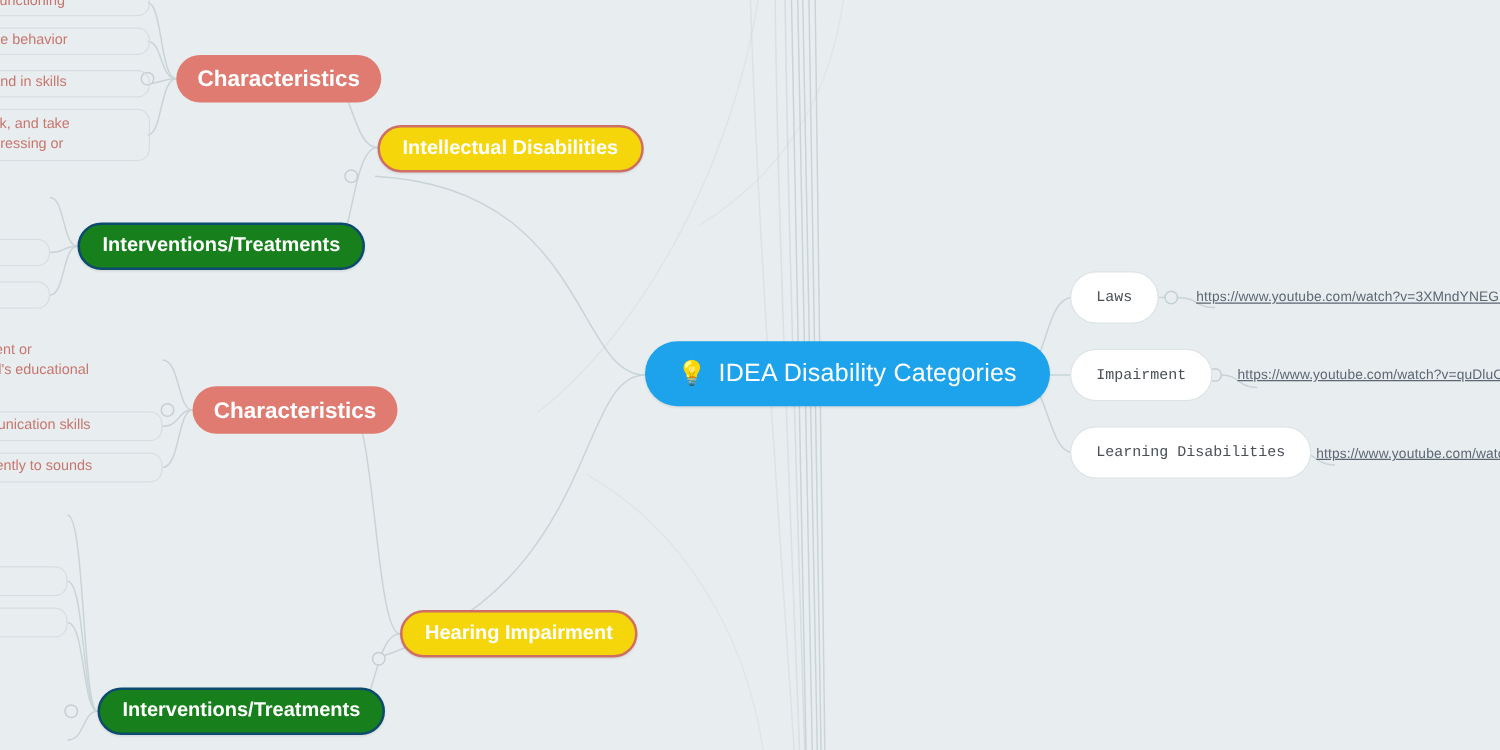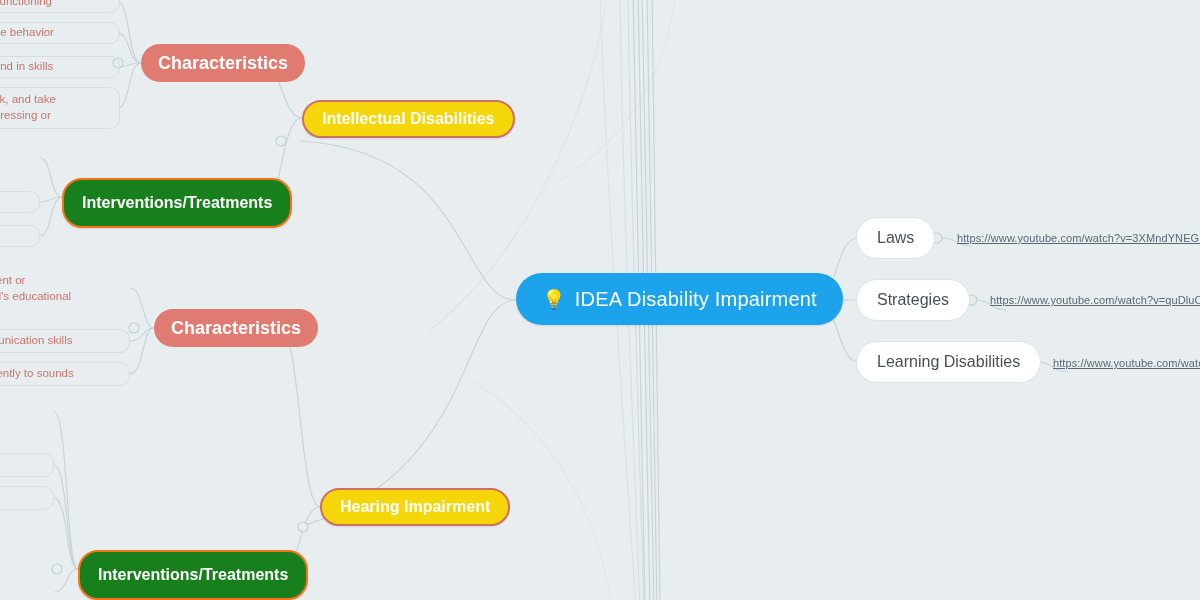--- a/index.html
+++ b/index.html
@@ -56,21 +56,22 @@
   }
 
   
   .node-white {
     background: #ffffff;
     color: #4a5056;
     border: 1px solid #dde3e6;
     border-radius: 22px;
     padding: 0 20px;
     height: 42px;
-    font-size: 16px;
+    font-size: 12px;
+    font-family: Liberation Mono, monospace;
   }
 
   
   .node-yellow {
     background: #f5d60b;
     color: #ffffff;
     border: 2px solid #cf6f64;
     border-radius: 20px;
     padding: 14px 18px;
     height: 38px;
@@ -87,24 +88,24 @@
     padding: 0 17px;
     height: 38px;
     font-size: 18px;
     font-weight: bold;
   }
 
   
   .node-green {
     background: #17801c;
     color: #ffffff;
-    border: 2px solid #f97316;
+    border: 2px solid #0c4a6e;
     border-radius: 20px;
     padding: 0 18px;
-    height: 50px;
+    height: 38px;
     font-size: 16px;
     font-weight: bold;
     box-shadow: 0 1px 2px rgba(0,0,0,.10);
   }
 
   
   .leaf {
     position: absolute;
     box-sizing: border-box;
     border: 1px solid #d6dee1;
@@ -199,30 +200,30 @@
       <circle cx="303" cy="527" r="5"></circle>
       <circle cx="141" cy="197" r="5"></circle>
       <circle cx="118" cy="63" r="5"></circle>
       <circle cx="57" cy="569" r="5"></circle>
       <circle cx="134" cy="328" r="5"></circle>
     </g>
   </svg>
 
   <div class="node node-root" style="left:516px; top:273px;">
     <span class="bulb">💡</span>
-    <span>IDEA Disability Impairment</span>
+    <span>IDEA Disability Categories</span>
   </div>
 
   <div class="node node-white" style="left:856px; top:217px;">
     <span>Laws</span>
   </div>
   <a class="urlleaf" style="left:957px; top:232px;" href="#">https://www.youtube.com/watch?v=3XMndYNEGFA</a>
 
   <div class="node node-white" style="left:856px; top:279px;">
-    <span>Strategies</span>
+    <span>Impairment</span>
   </div>
   <a class="urlleaf" style="left:990px; top:294px;" href="#">https://www.youtube.com/watch?v=quDluOq</a>
 
   <div class="node node-white" style="left:856px; top:341px;">
     <span>Learning Disabilities</span>
   </div>
   <a class="urlleaf" style="left:1053px; top:357px;" href="#">https://www.youtube.com/watc</a>
 
   <div class="node node-yellow" style="left:302px; top:100px;">
     <span>Intellectual Disabilities</span>

